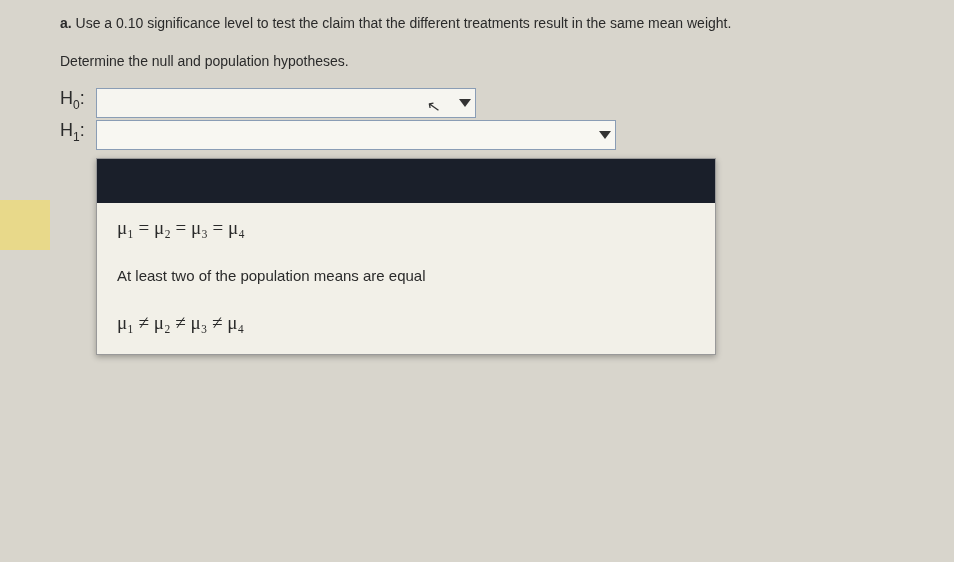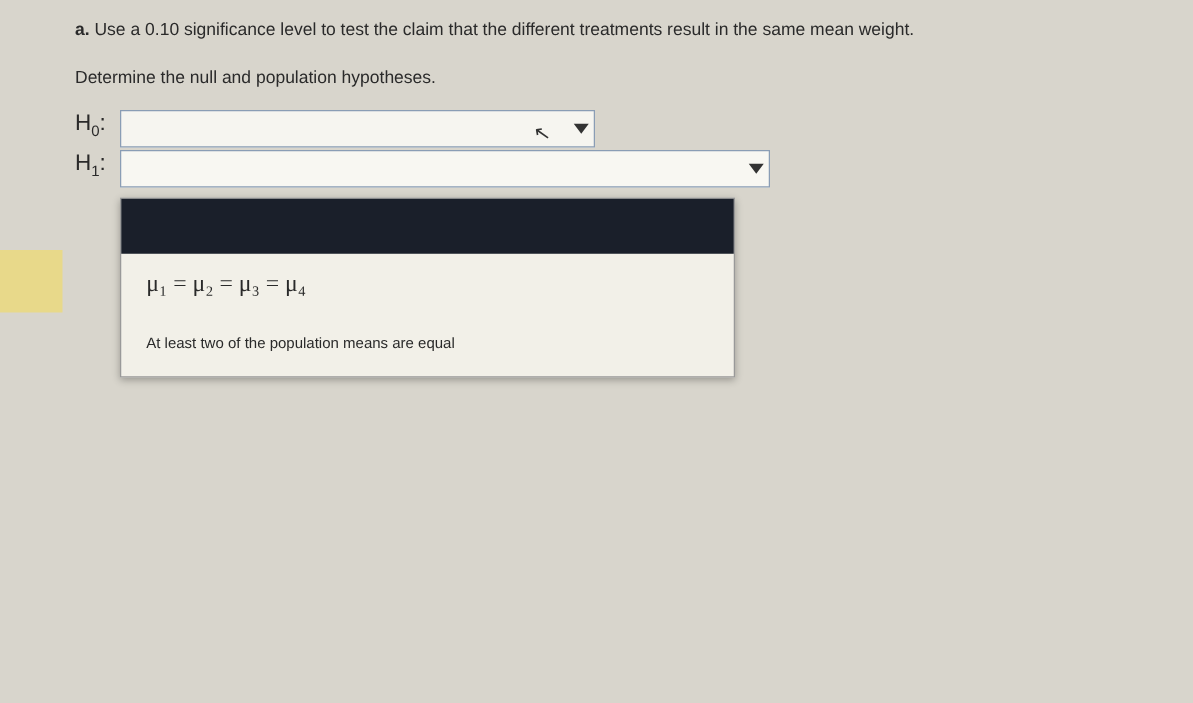--- a/index.html
+++ b/index.html
@@ -74,29 +74,29 @@
       left: 330px;
       top: 8px;
       font-size: 16px;
       color: #333;
       pointer-events: none;
       transform: rotate(-10deg);
     }
     .options-panel {
       margin-top: 8px;
       margin-left: 36px;
-      width: 492px;
+      width: 620px;
       background: #f2f0e8;
       border: 1px solid #999;
       box-shadow: 0 2px 6px rgba(0,0,0,0.3);
       padding-bottom: 6px;
     }
     .opt {
       padding: 14px 20px;
-      font-size: 12px;
+      font-size: 15px;
       color: #2a2a2a;
     }
     .opt.dark {
       background: #1a1f2a;
       height: 44px;
       padding: 0;
     }
     .mu-expr { font-family: 'Times New Roman', serif; font-size: 19px; }
   </style>
 </head>
@@ -123,13 +123,14 @@
     <div class="dropdown2">
       <span class="chevron"></span>
     </div>
   </div>
 </div>
 
 <div class="options-panel">
   <div class="opt dark"></div>
   <div class="opt mu-expr">μ₁ = μ₂ = μ₃ = μ₄</div>
   <div class="opt">At least two of the population means are equal</div>
+  <div class="opt mu-expr">μ₁ ≠ μ₂ ≠ μ₃ ≠ μ₄</div>
 </div>
 
 </body></html>

